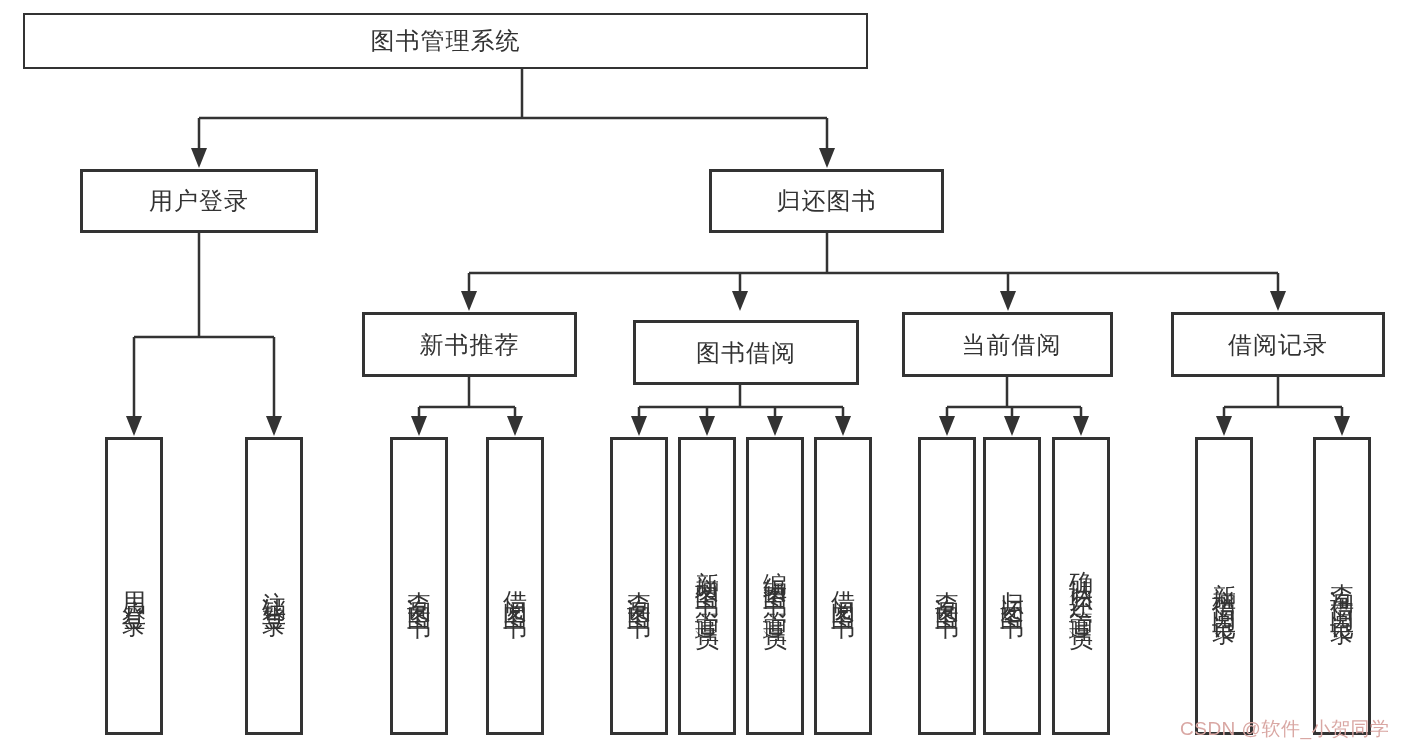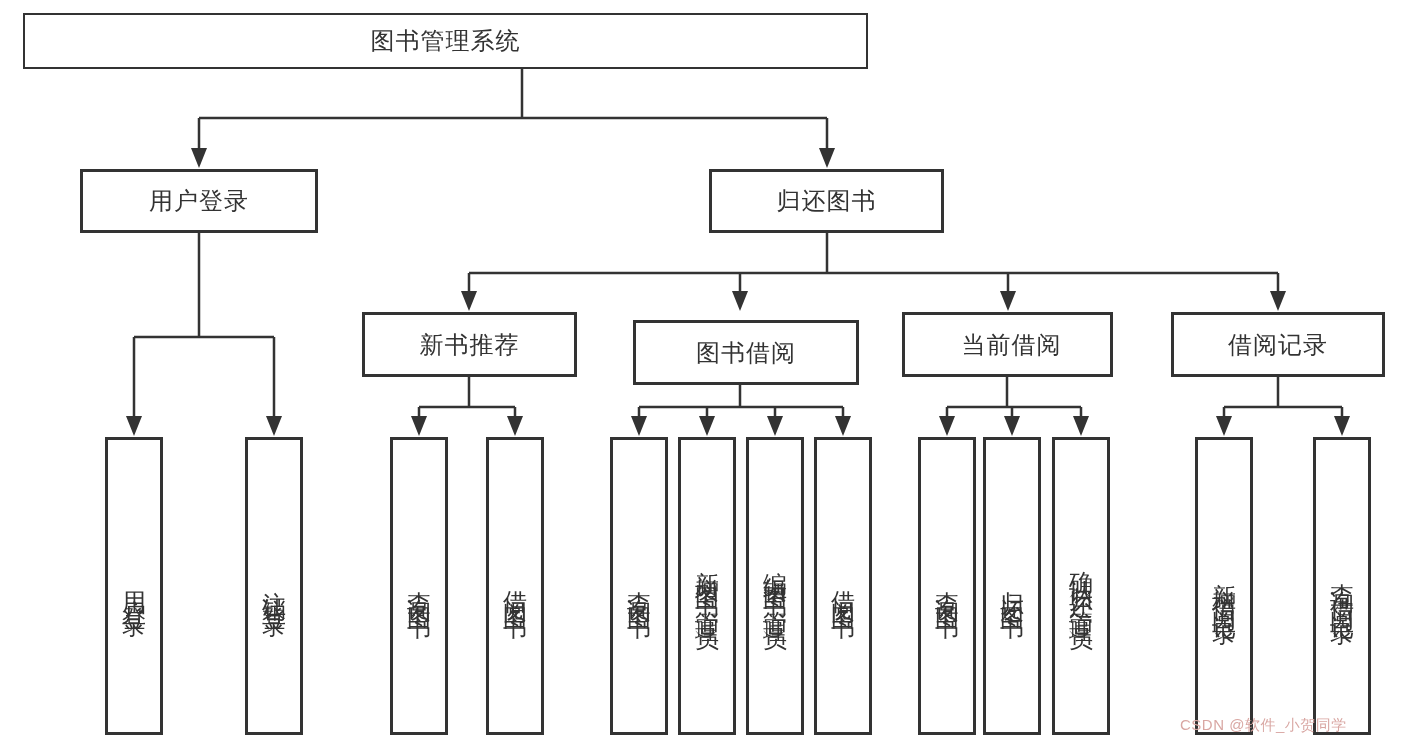--- a/index.html
+++ b/index.html
@@ -34,21 +34,21 @@
   .b-l1  { left:105px;  } .b-l2  { left:245px;  }
   .b-l3  { left:390px;  } .b-l4  { left:486px;  }
   .b-l5  { left:610px;  } .b-l6  { left:678px;  }
   .b-l7  { left:746px;  } .b-l8  { left:814px;  }
   .b-l9  { left:918px;  } .b-l10 { left:983px;  }
   .b-l11 { left:1052px; } .b-l12 { left:1195px; }
   .b-l13 { left:1313px; }
 
   .watermark {
     position:absolute; left:1180px; top:716px; z-index:5;
-    color:#d9a7a3; font-size:15px; letter-spacing:0.5px; white-space:nowrap;
+    color:#d9a7a3; font-size:19px; letter-spacing:0.5px; white-space:nowrap;
   }
 </style>
 </head>
 <body>
 
 <div class="stage">
 
   <svg class="connectors" viewBox="0 0 1405 747" xmlns="http://www.w3.org/2000/svg" aria-hidden="true">
     <g stroke="#333333" stroke-width="2.5" fill="none">
 

